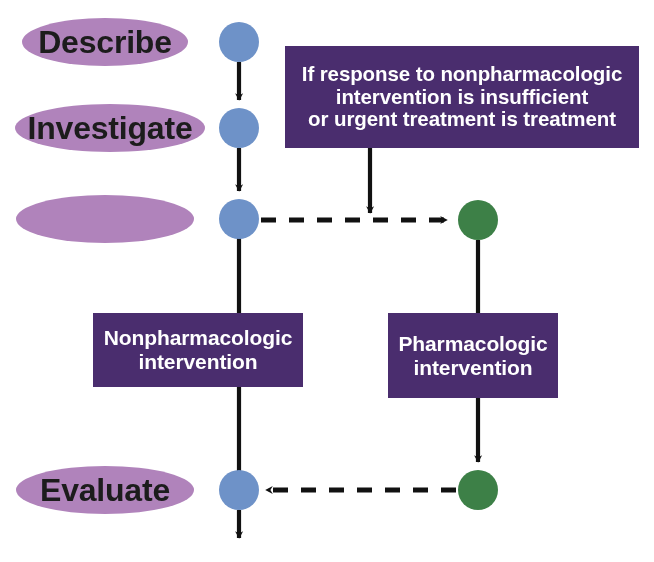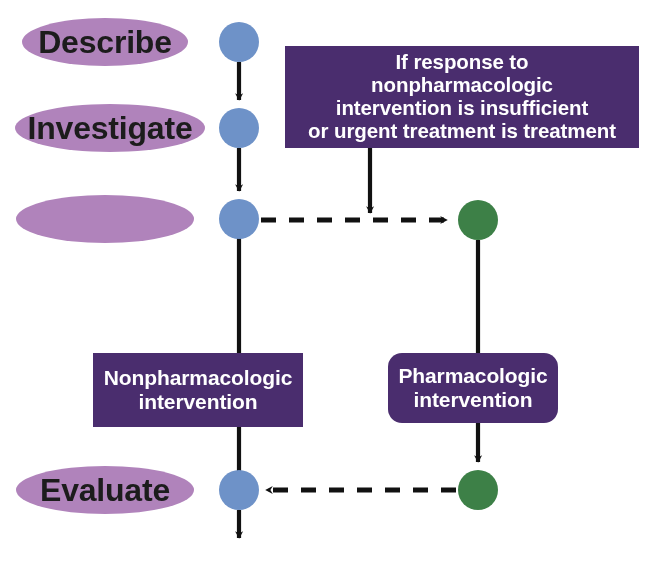--- a/index.html
+++ b/index.html
@@ -44,28 +44,27 @@
     align-items: center;
     justify-content: center;
     color: #ffffff;
     font-weight: bold;
     text-align: center;
     line-height: 1.12;
     box-sizing: border-box;
   }
   #callout-condition {
     font-size: 20.5px;
-    padding: 5px 18px;
+    padding: 5px 7px;
     letter-spacing: -0.1px;
   }
   .intervention-box {
     font-size: 21px;
     padding: 4px 8px;
     letter-spacing: -0.1px;
-    margin-top: 40px;
   }
   .callout-line {
     display: block;
   }
 </style>
 </head>
 <body>
 
 <div id="diagram-root">
 
@@ -129,20 +128,20 @@
     </div>
   </div>
 
   <div class="callout-box intervention-box" style="left:93px; top:313px; width:210px; height:74px; background:#4a2d6e;">
     <div>
       <span class="callout-line">Nonpharmacologic</span>
       <span class="callout-line">intervention</span>
     </div>
   </div>
 
-  <div class="callout-box intervention-box" style="left:388px; top:313px; width:170px; height:70px; background:#4a2d6e;border-radius:14px;">
+  <div class="callout-box intervention-box" style="left:388px; top:313px; width:170px; height:85px; background:#4a2d6e;">
     <div>
       <span class="callout-line">Pharmacologic</span>
       <span class="callout-line">intervention</span>
     </div>
   </div>
 
 </div>
 
 </body></html>

